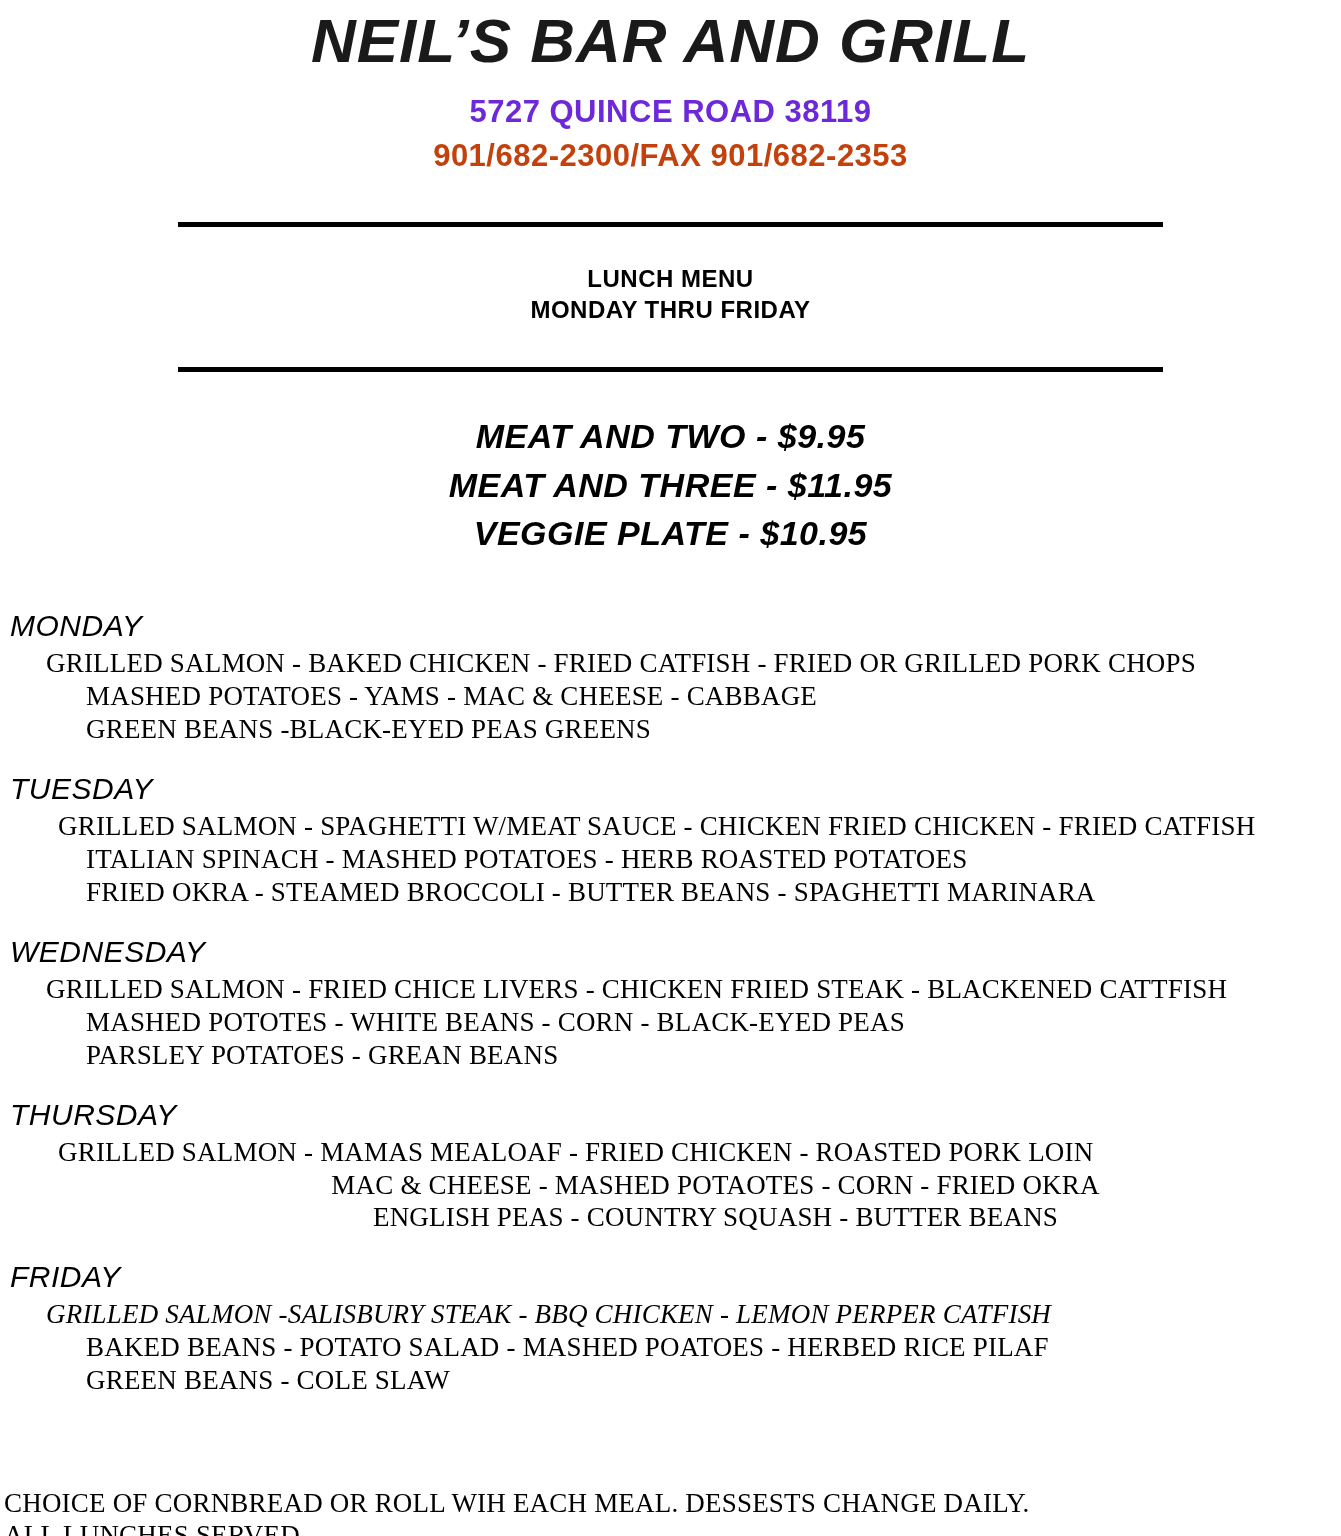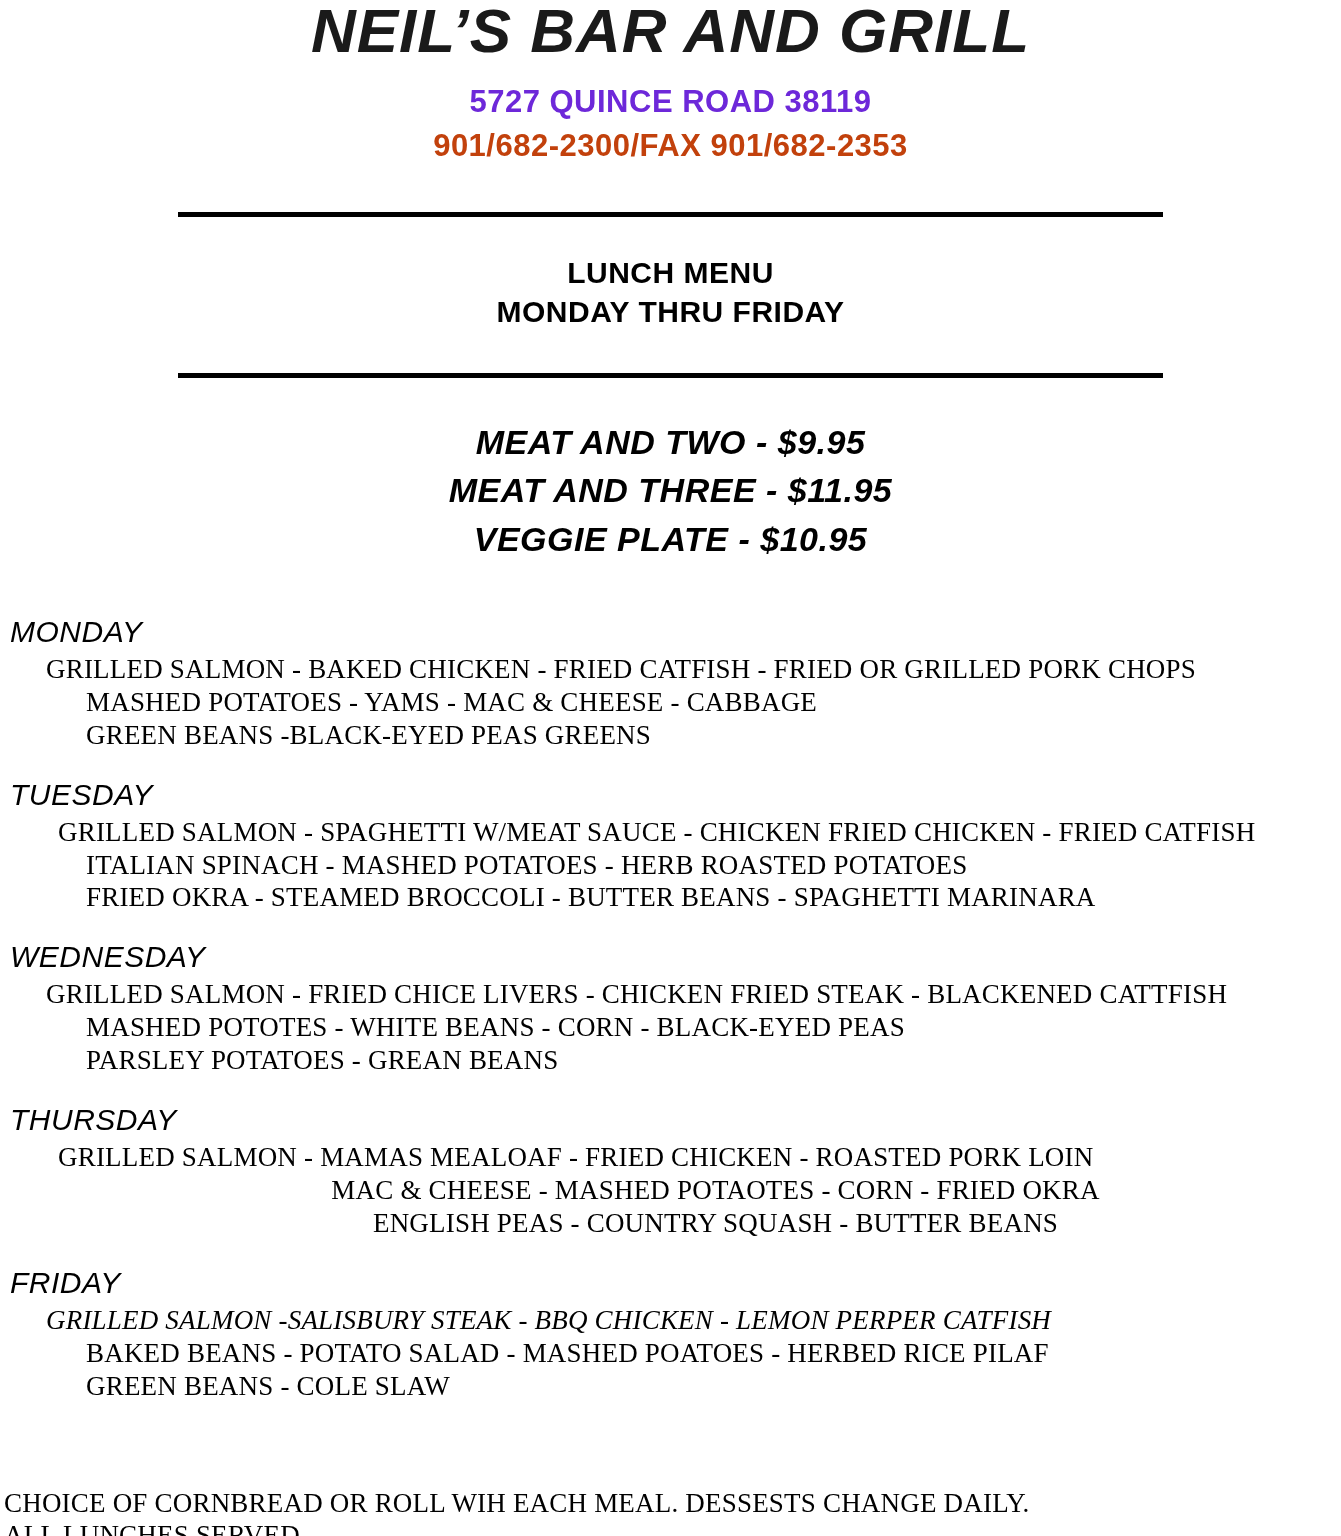--- a/index.html
+++ b/index.html
@@ -24,21 +24,21 @@
   
   .restaurant-name {
     text-align: center;
     font-family: "Liberation Sans", sans-serif;
     font-style: italic;
     font-weight: bold;
     font-size: 62px;
     letter-spacing: 1px;
     line-height: 1.0;
     margin: 0;
-    padding-top: 0px;
+    padding-top: 10px;
     color: #1a1a1a;
   }
   .address-line {
     text-align: center;
     font-family: "Liberation Sans", sans-serif;
     font-weight: bold;
     font-size: 31px;
     letter-spacing: 0.5px;
     margin-top: 22px;
     color: #6d28d9;
@@ -59,21 +59,21 @@
     margin: 0 auto;
     width: 985px;
   }
   .rule-top { margin-top: 48px; }
   .rule-bottom { margin-top: 42px; }
 
   .lunch-block {
     text-align: center;
     font-family: "Liberation Sans", sans-serif;
     font-weight: bold;
-    font-size: 30px;
+    font-size: 24px;
     letter-spacing: 0.5px;
     line-height: 1.3;
     margin-top: 36px;
   }
 
   .price-block {
     text-align: center;
     font-family: "Liberation Sans", sans-serif;
     font-style: italic;
     font-weight: bold;

